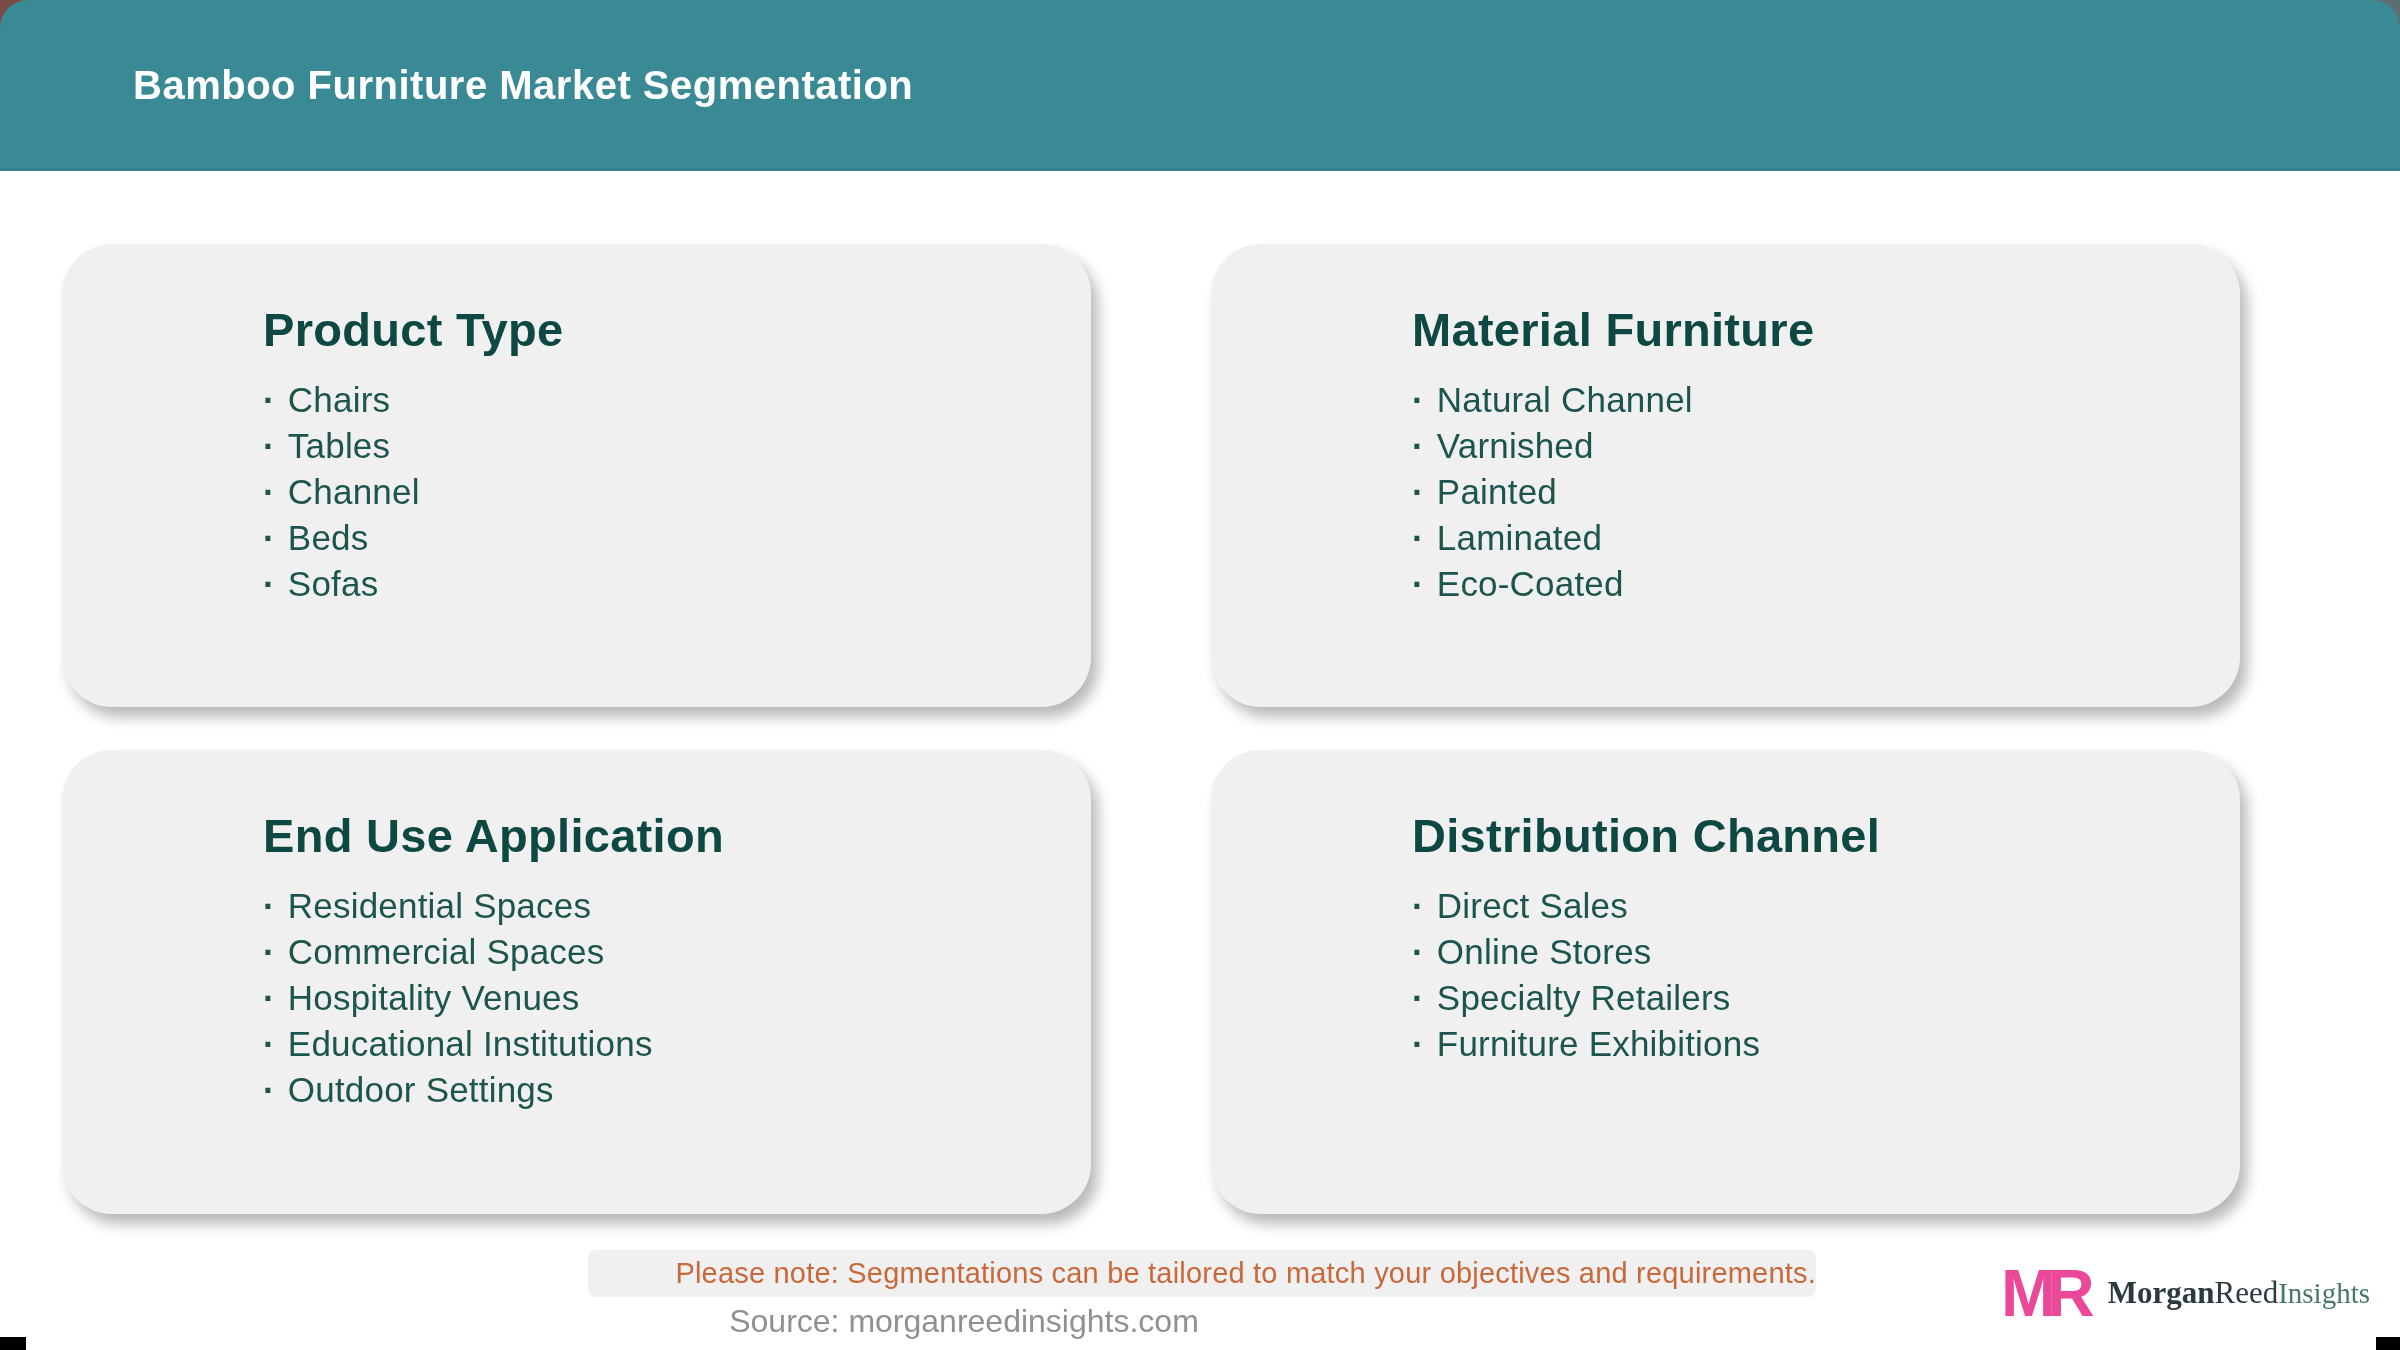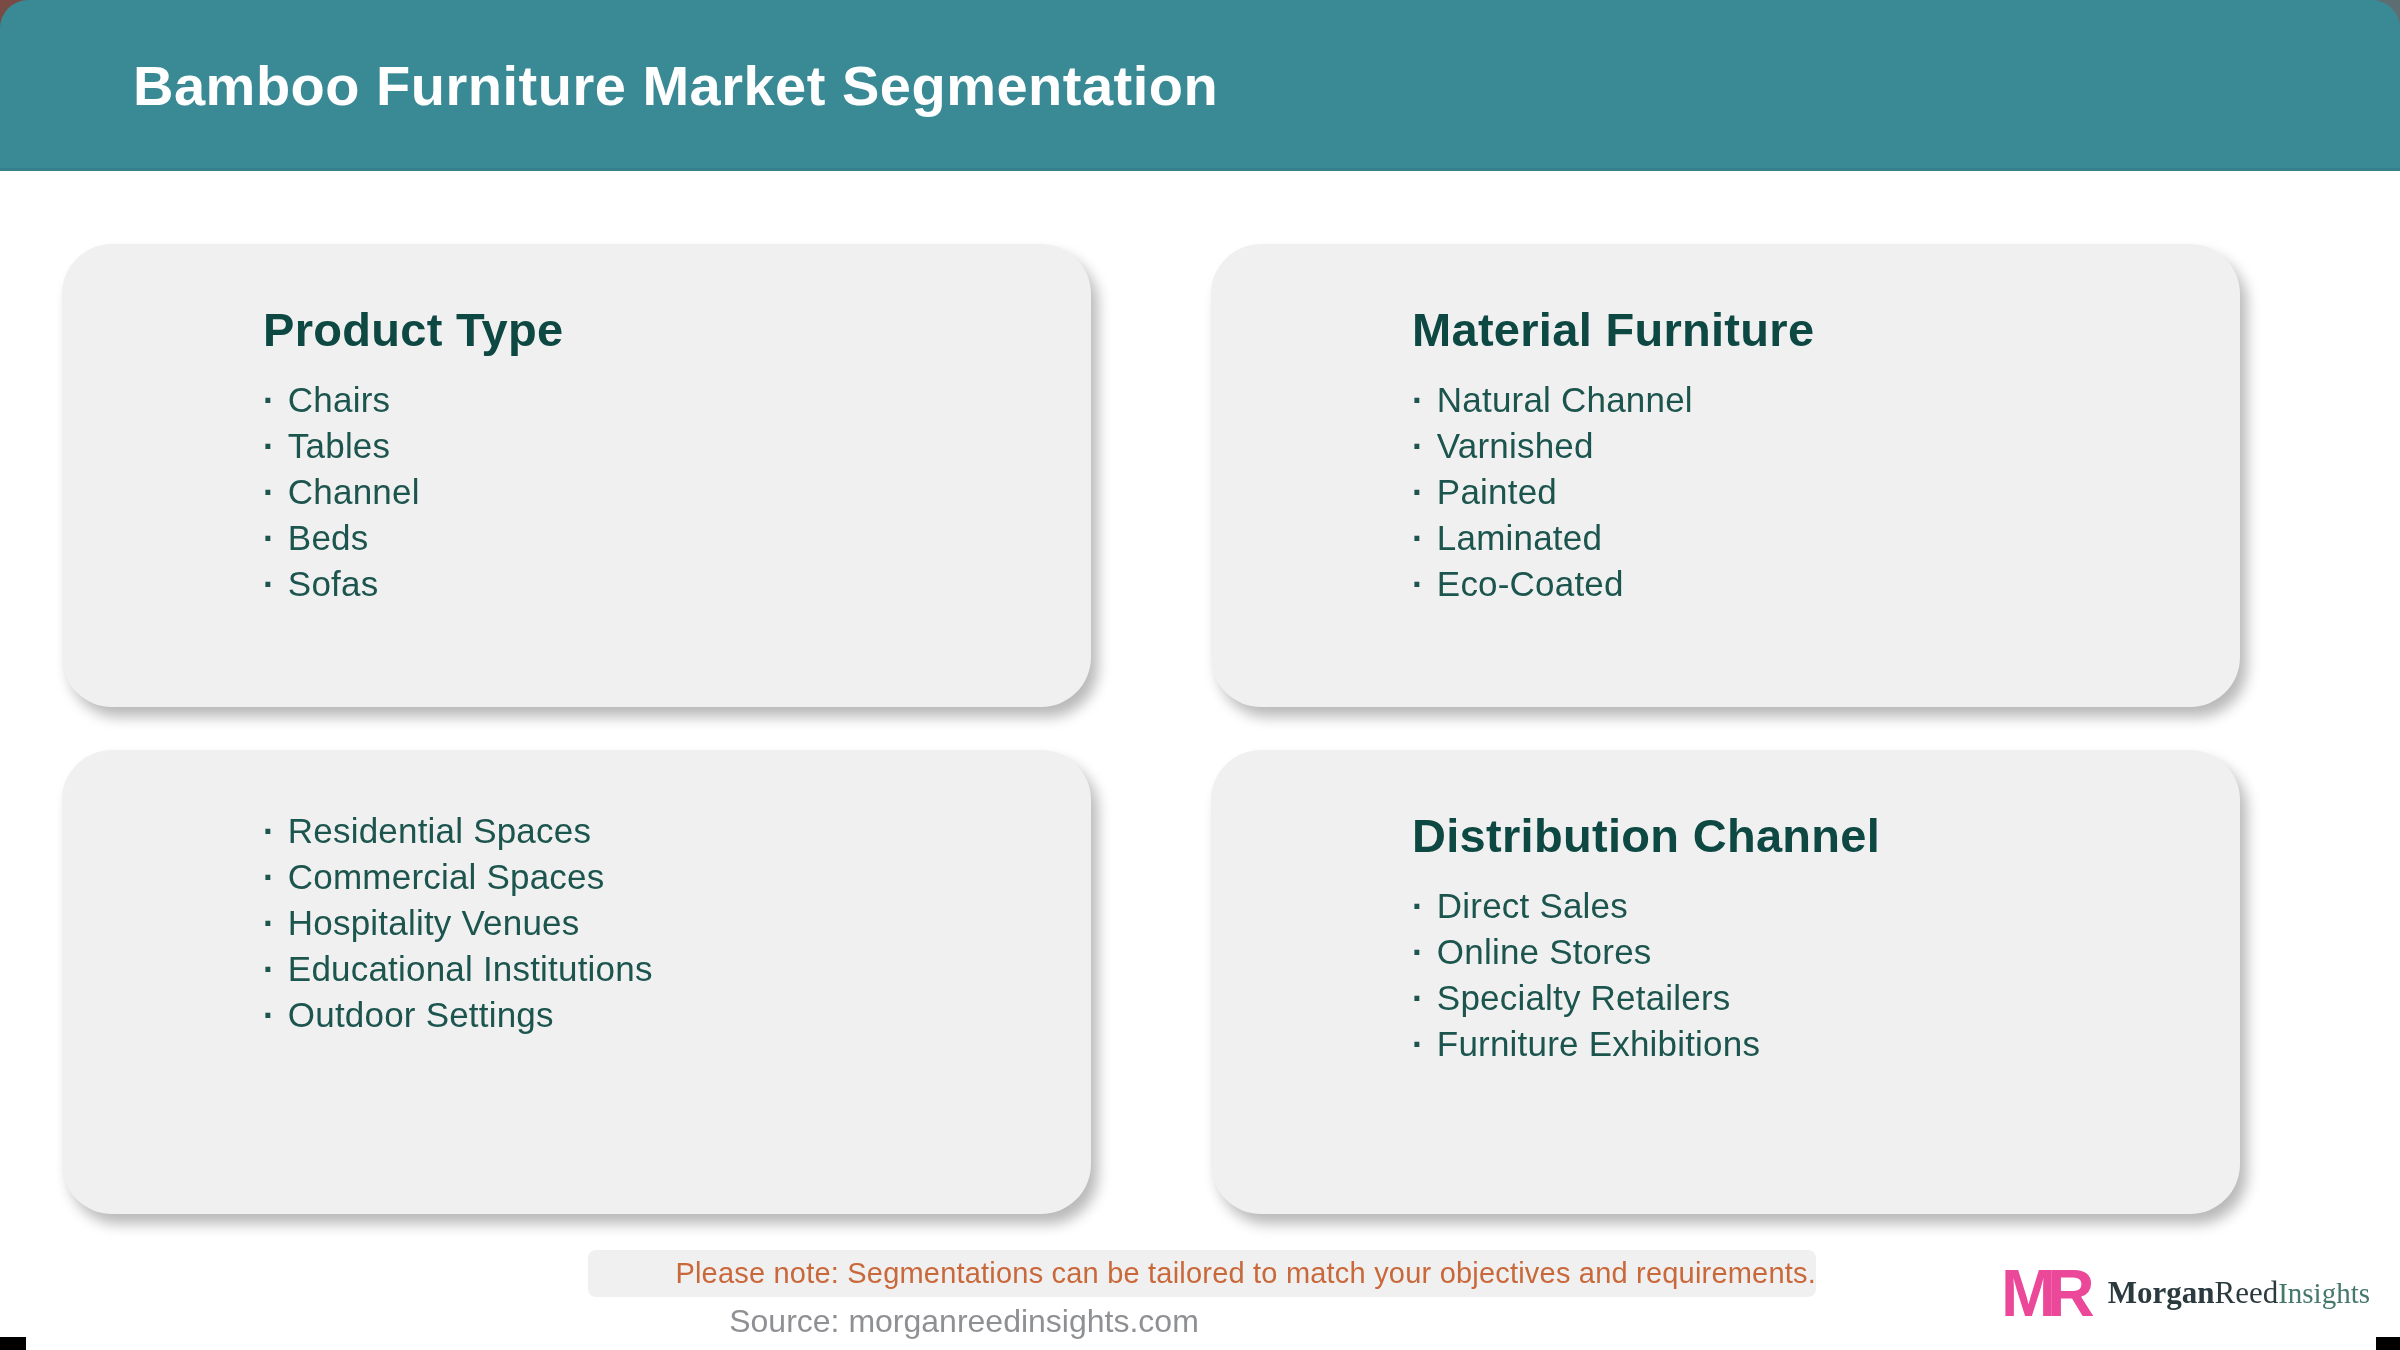--- a/index.html
+++ b/index.html
@@ -33,21 +33,21 @@
     height: 171px;
     background: #3a8a96;
     border-radius: 28px 28px 0 0;
     display: flex;
     align-items: center;
     padding-left: 133px;
     box-shadow: inset 0 -3px 0 rgba(0,0,0,0.07);
   }
   .header h1 {
     color: #ffffff;
-    font-size: 56px;
+    font-size: 40px;
     font-weight: 700;
     letter-spacing: 0.5px;
   }
 
   .card {
     position: absolute;
     width: 1029px;
     background: #f0f0f0;
     border-radius: 50px;
     box-shadow: 7px 10px 14px rgba(0,0,0,0.28);
@@ -176,20 +176,21 @@
     <ul>
         <li>Natural Channel</li>
         <li>Varnished</li>
         <li>Painted</li>
         <li>Laminated</li>
         <li>Eco-Coated</li>
       </ul>
   </div>
 
   <div class="card c3">
+    <h2>End Use Application</h2>
     <ul>
         <li>Residential Spaces</li>
         <li>Commercial Spaces</li>
         <li>Hospitality Venues</li>
         <li>Educational Institutions</li>
         <li>Outdoor Settings</li>
       </ul>
   </div>
 
   <div class="card c4">

